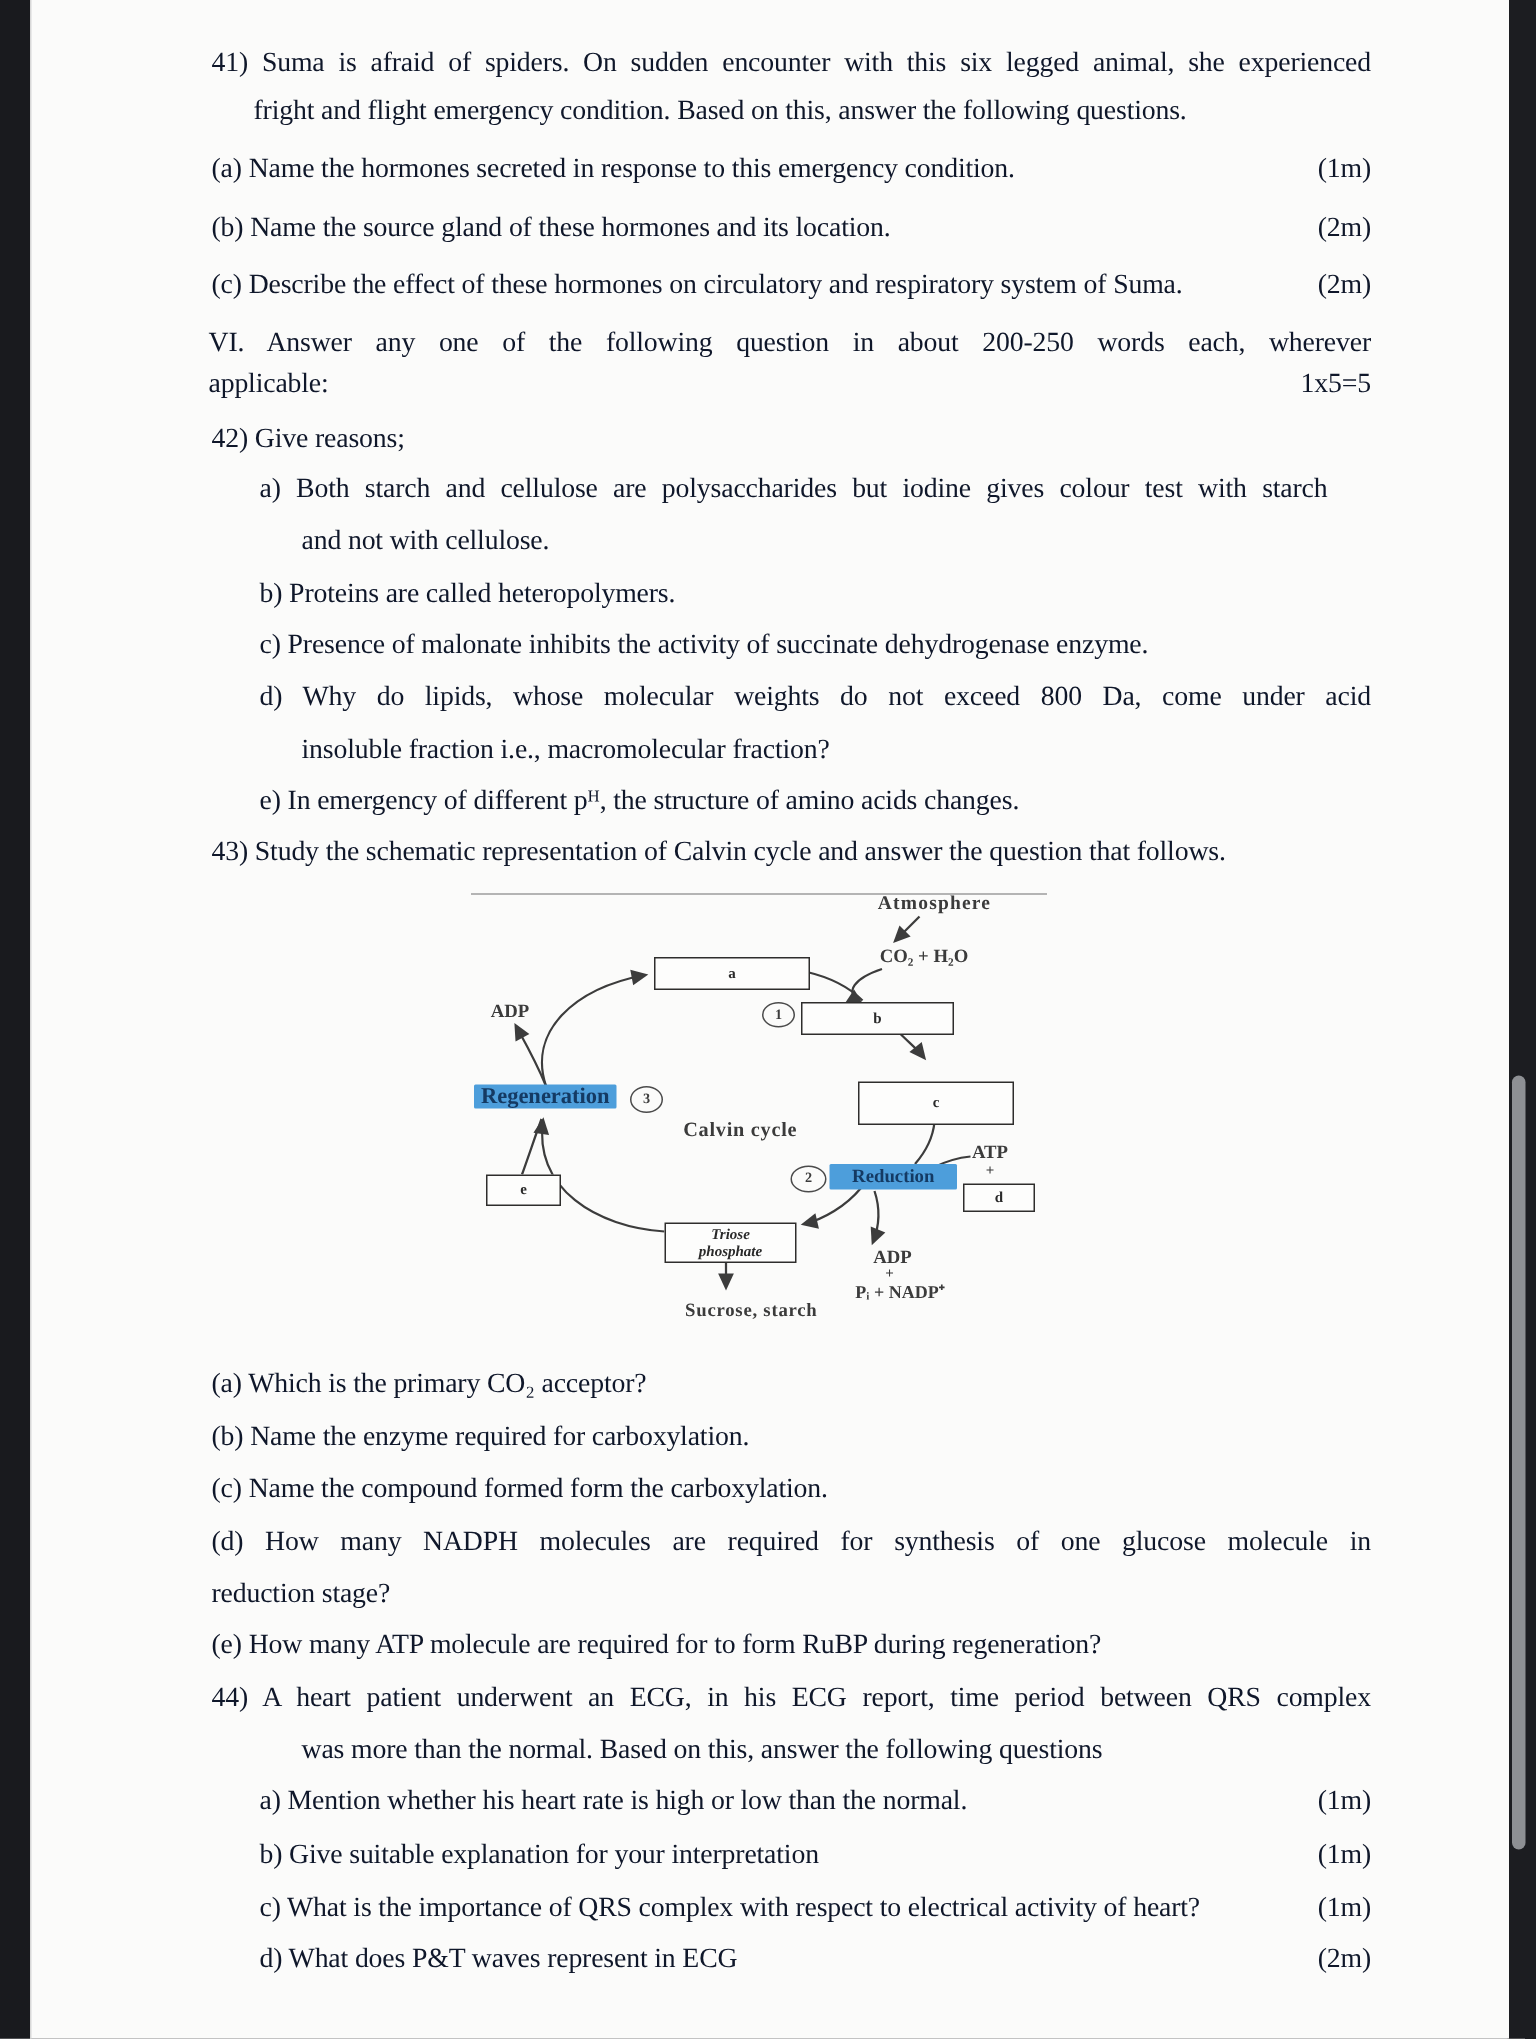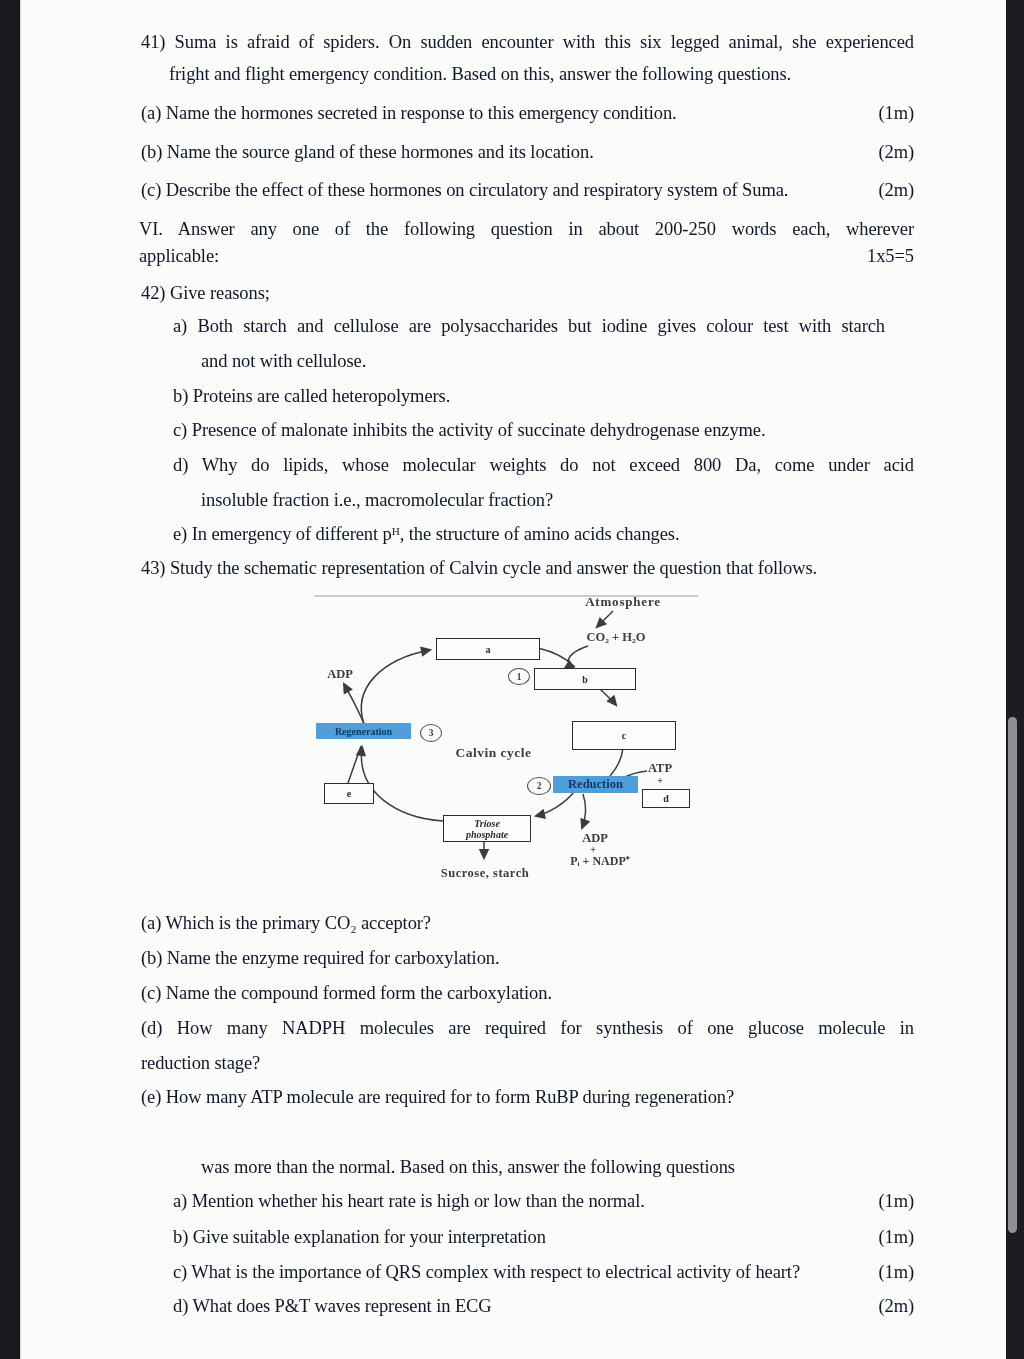--- a/index.html
+++ b/index.html
@@ -125,54 +125,55 @@
         <span>a</span>
       </div>
     <div class="circ" style="left:212px;top:83px;width:20px;height:15px;">1</div>
     <div class="abox" style="left:238px;top:83px;width:100px;height:20px;">
         <span>b</span>
       </div>
     <div class="abox" style="left:276px;top:136px;width:102px;height:27px;">
         <span>c</span>
       </div>
 
-    <div class="hlbox" style="left:20px;top:138px;width:95px;height:16px;font-size:10px;background:#4d9edb;">Regeneration</div>
+    <div class="hlbox" style="left:20px;top:138px;width:95px;height:16px;font-size:15px;background:#4d9edb;">Regeneration</div>
     <div class="circ" style="left:124px;top:139px;width:20px;height:16px;">3</div>
     <div class="dlabel" style="left:145px;top:140px;width:105px;font-size:13.5px;letter-spacing:0.5px;margin-top:21px;">Calvin cycle</div>
 
     <div class="circ" style="left:231px;top:192px;width:22px;height:16px;">2</div>
     <div class="hlbox" style="left:257px;top:191px;width:85px;height:17px;font-size:12.5px;background:#4d9edb;">Reduction</div>
     <div class="dlabel" style="left:346px;top:177px;width:36px;font-size:12.5px;">ATP</div>
     <div class="dlabel" style="left:346px;top:191px;width:36px;font-size:10px;">+</div>
     <div class="abox" style="left:346px;top:204px;width:46px;height:17px;">
         <span>d</span>
       </div>
 
     <div class="abox" style="left:28px;top:198px;width:48px;height:19px;">
         <span>e</span>
       </div>
 
     <div class="abox triose" style="left:147px;top:230px;width:86px;height:25px;flex-direction:column;">
       <span>Triose</span>
       <span>phosphate</span>
     </div>
-    <div class="dlabel" style="left:129px;top:282px;width:120px;font-size:12.5px;letter-spacing:0.5px;">Sucrose, starch</div>
+    <div class="dlabel" style="left:129px;top:282px;width:120px;font-size:12.5px;letter-spacing:0.5px;text-align:right;">Sucrose, starch</div>
 
     <div class="dlabel" style="left:281px;top:247px;width:36px;font-size:12.5px;">ADP</div>
     <div class="dlabel" style="left:279px;top:260px;width:36px;font-size:10px;">+</div>
     <div class="dlabel" style="left:254px;top:270px;width:100px;font-size:12px;">Pᵢ + NADP⁺</div>
   </div>
 
   <div class="row" style="left:120px;top:913px">(a) Which is the primary CO₂ acceptor?</div>
   <div class="row" style="left:120px;top:948px">(b) Name the enzyme required for carboxylation.</div>
   <div class="row" style="left:120px;top:983px">(c) Name the compound formed form the carboxylation.</div>
   <div class="row just" style="left:120px;top:1018px;width:773px">(d) How many NADPH molecules are required for synthesis of one glucose molecule in</div>
   <div class="row" style="left:120px;top:1053px">reduction stage?</div>
   <div class="row" style="left:120px;top:1087px">(e) How many ATP molecule are required for to form RuBP during regeneration?</div>
 
+  <div class="row just" style="left:120px;top:1122px;width:773px">44) A heart patient underwent an ECG, in his ECG report, time period between QRS complex</div>
   <div class="row" style="left:180px;top:1157px">was more than the normal. Based on this, answer the following questions</div>
   <div class="row marksrow" style="left:152px;top:1191px;width:741px">
     <span class="t">a) Mention whether his heart rate is high or low than the normal.</span>
     <span class="m">(1m)</span>
   </div>
   <div class="row marksrow" style="left:152px;top:1227px;width:741px">
     <span class="t">b) Give suitable explanation for your interpretation</span>
     <span class="m">(1m)</span>
   </div>
   <div class="row marksrow" style="left:152px;top:1262px;width:741px">

